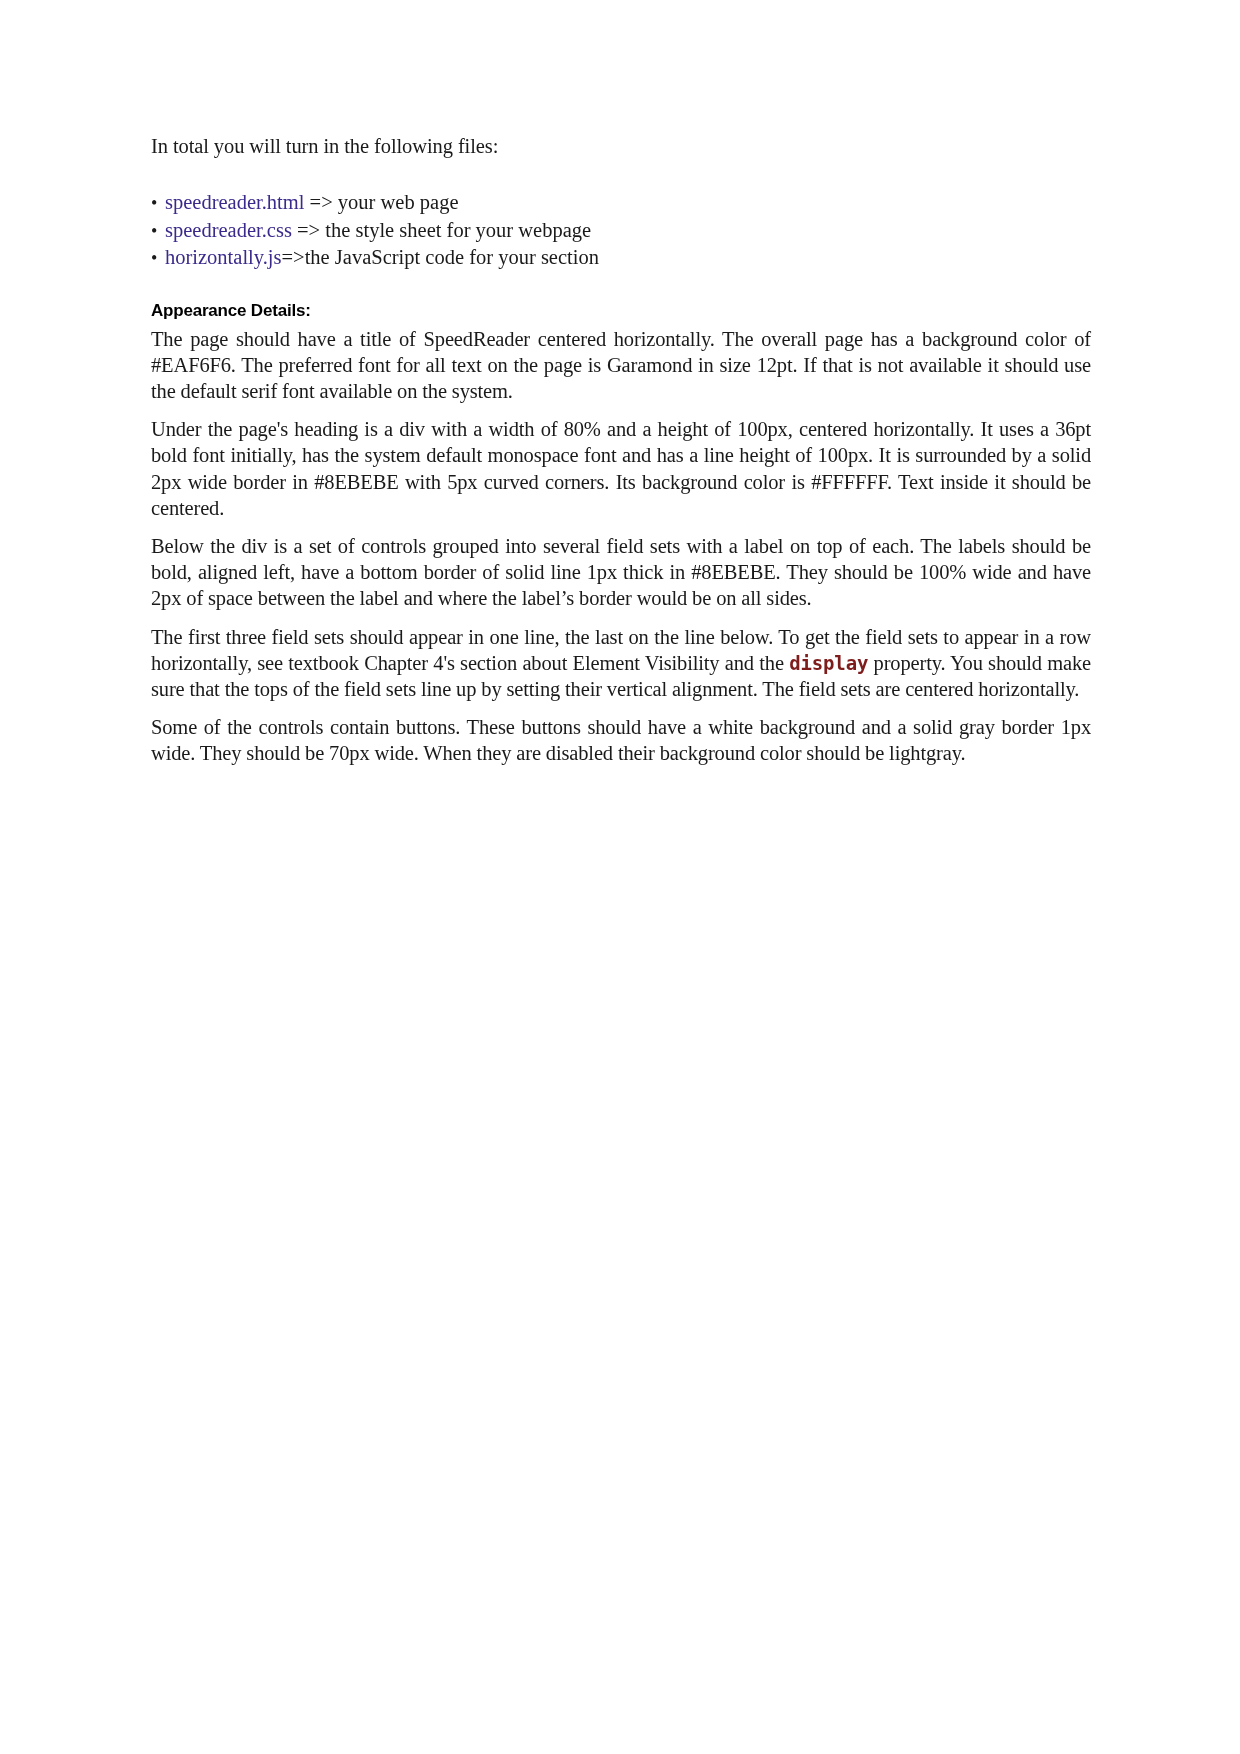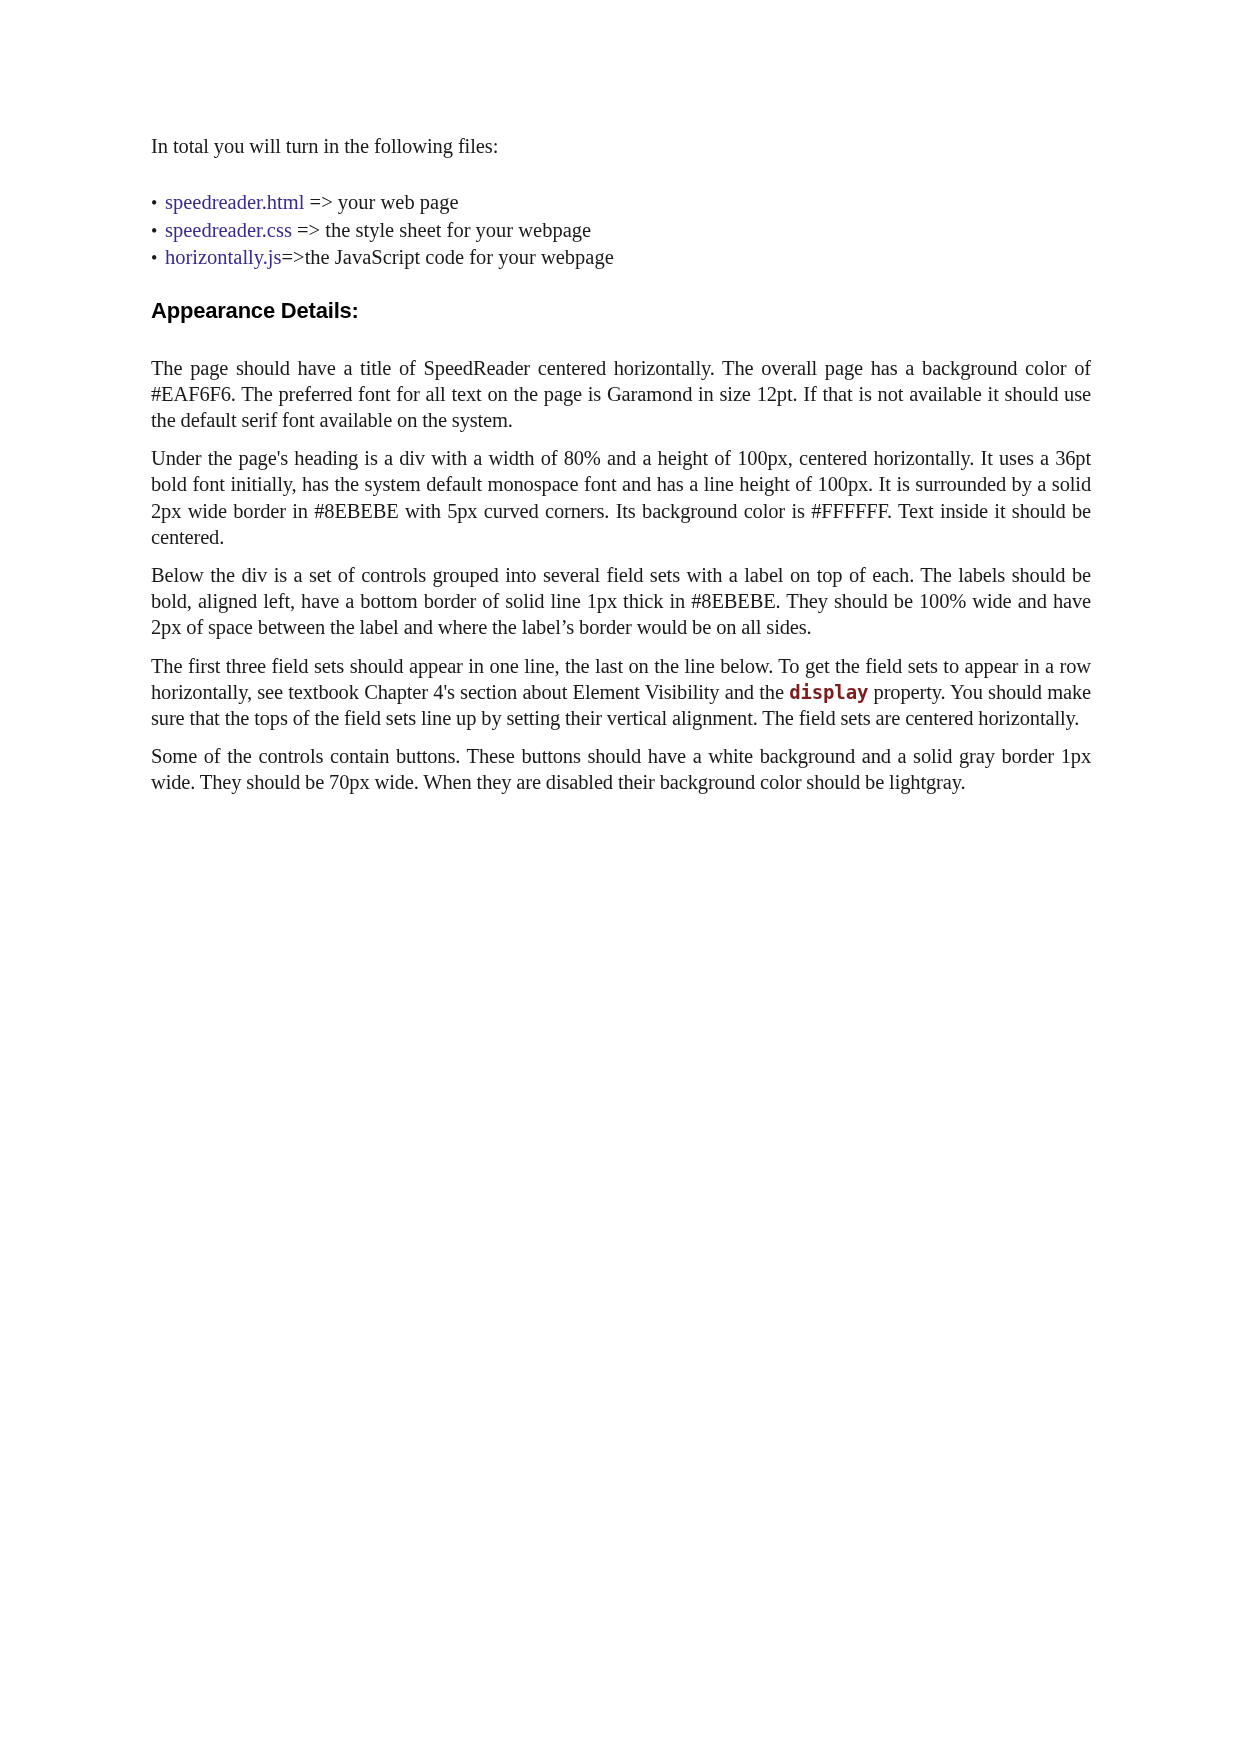--- a/index.html
+++ b/index.html
@@ -47,38 +47,37 @@
   .file-link {
     color: #3b2a8c;
     text-decoration: none;
   }
   .arrow {
     color: #1a1a1a;
   }
   h2.section-heading {
     font-family: "Liberation Sans", "DejaVu Sans", sans-serif;
     font-weight: bold;
-    font-size: 22px;
+    font-size: 17px;
     line-height: 30px;
     margin: 24px 0 0 0;
     color: #000000;
     letter-spacing: -0.2px;
   }
   p.body {
     font-size: 20.5px;
     line-height: 26.2px;
     text-align: justify;
     margin: 0;
     letter-spacing: -0.15px;
   }
   p.body + p.body {
     margin-top: 12px;
   }
   p.first-body {
-    margin-top: 29px;
   }
   code.inline-code {
     font-family: "DejaVu Sans Mono", "Liberation Mono", monospace;
     font-weight: bold;
     font-size: 19px;
     color: #7f1d1d;
   }
 </style>
 </head>
 <body>
@@ -88,21 +87,21 @@
   <p class="intro">In total you will turn in the following files:</p>
 
   <ul class="file-list">
     <li>
       <span class="bullet">•</span><span class="file-link">speedreader.html</span><span class="arrow"> =&gt; </span><span>your web page</span>
     </li>
     <li>
       <span class="bullet">•</span><span class="file-link">speedreader.css</span><span class="arrow"> =&gt; </span><span>the style sheet for your webpage</span>
     </li>
     <li>
-      <span class="bullet">•</span><span class="file-link">horizontally.js</span><span class="arrow">=&gt;</span><span>the JavaScript code for your webpage</span>
+      <span class="bullet">•</span><span class="file-link">horizontally.js</span><span class="arrow">=&gt;</span><span>the JavaScript code for your section</span>
     </li>
   </ul>
 
   <h2 class="section-heading">Appearance Details:</h2>
 
   <p class="body first-body">The page should have a title of SpeedReader centered horizontally. The overall page has a background color of #EAF6F6. The preferred font for all text on the page is Garamond in size 12pt. If that is not available it should use the default serif font available on the system.</p>
 
   <p class="body">Under the page's heading is a div with a width of 80% and a height of 100px, centered horizontally. It uses a 36pt bold font initially, has the system default monospace font and has a line height of 100px. It is surrounded by a solid 2px wide border in #8EBEBE with 5px curved corners. Its background color is #FFFFFF. Text inside it should be centered.</p>
 
   <p class="body">Below the div is a set of controls grouped into several field sets with a label on top of each. The labels should be bold, aligned left, have a bottom border of solid line 1px thick in #8EBEBE. They should be 100% wide and have 2px of space between the label and where the label’s border would be on all sides.</p>

